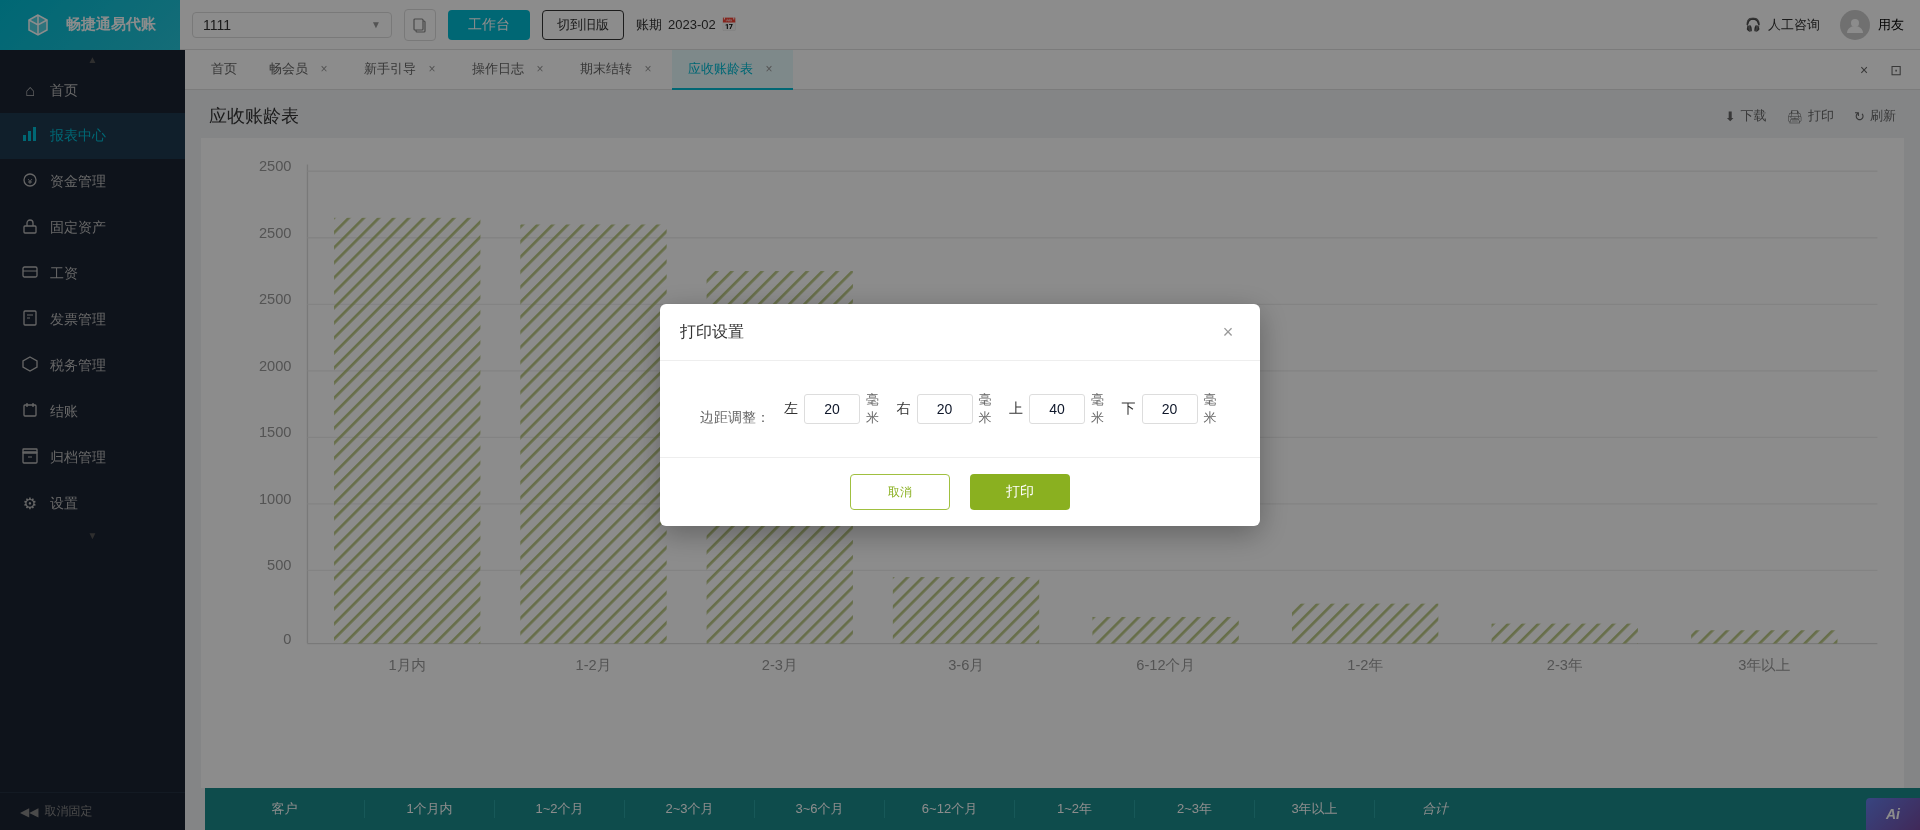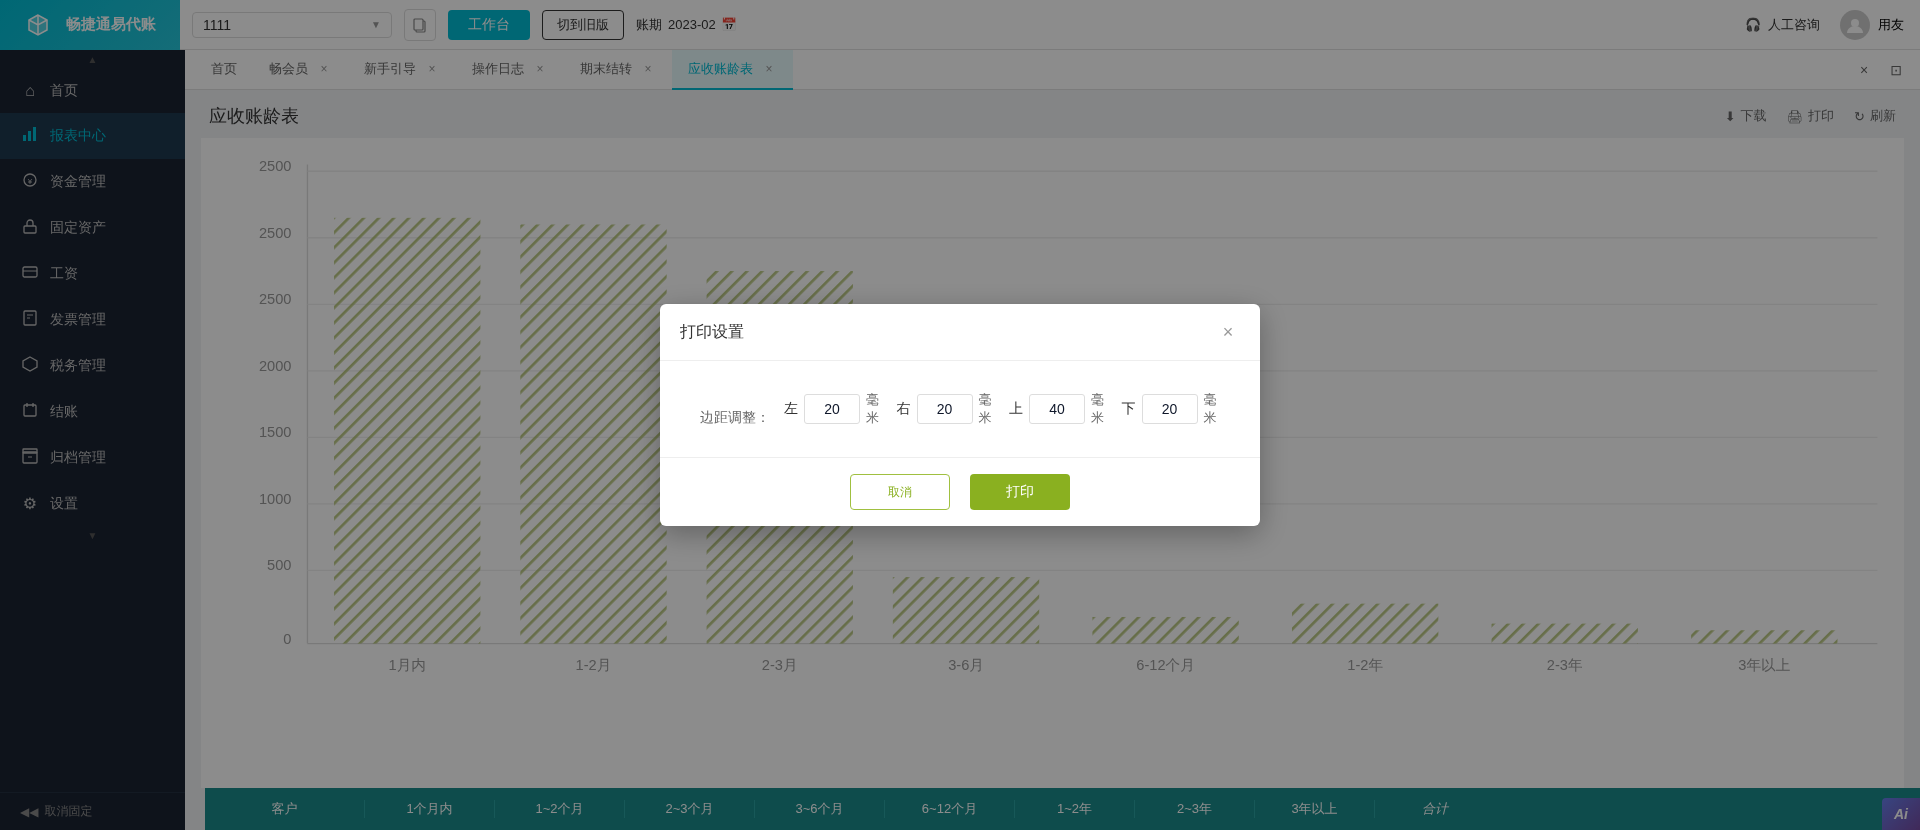--- a/index.html
+++ b/index.html
@@ -390,21 +390,21 @@
       cursor: pointer;
     }
 
     
     .ai-badge {
       position: fixed;
       bottom: 0;
       right: 0;
       background: linear-gradient(135deg, #667eea, #764ba2);
       color: #fff;
-      padding: 8px 12px;
+      padding: 8px 20px;
       font-size: 14px;
       font-style: italic;
       font-weight: bold;
       border-radius: 4px 0 0 0;
     }
   </style>
 </head>
 <body>
 
 <div class="top-bar">

